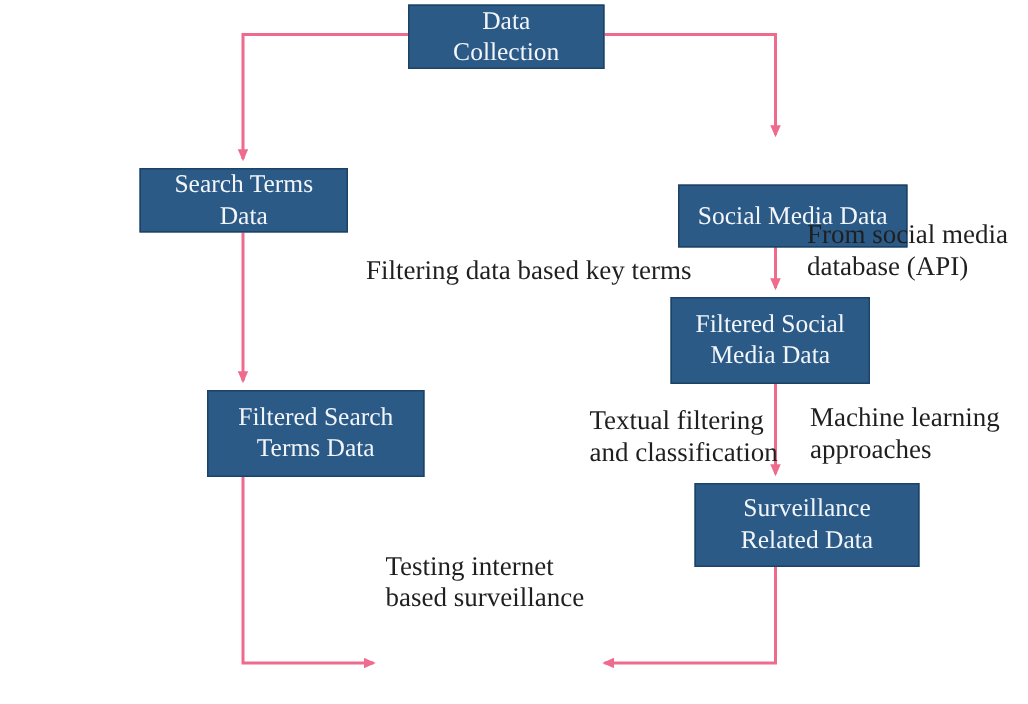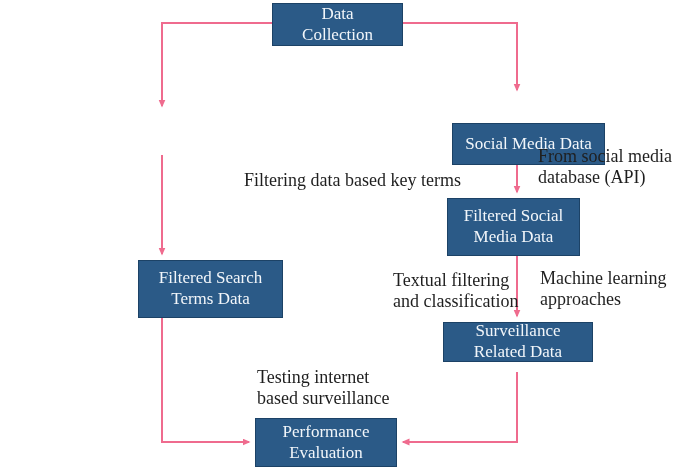--- a/index.html
+++ b/index.html
@@ -46,30 +46,30 @@
     <polyline class="connector" points="403,23 517,23 517,90" marker-end="url(#arrowhead)"></polyline>
     <polyline class="connector" points="162,155 162,254" marker-end="url(#arrowhead)"></polyline>
     <polyline class="connector" points="517,138 517,192" marker-end="url(#arrowhead)"></polyline>
     <polyline class="connector" points="517,256 517,316" marker-end="url(#arrowhead)"></polyline>
     <polyline class="connector" points="162,318 162,442 249,442" marker-end="url(#arrowhead)"></polyline>
     <polyline class="connector" points="517,372 517,442 403,442" marker-end="url(#arrowhead)"></polyline>
   </svg>
 
   <div class="node" style="left:272px;top:3px;width:131px;height:43px;padding:0 18px;">Data Collection</div>
 
+  <div class="node" style="left:93px;top:112px;width:139px;height:43px;padding:0 12px;">Search Terms Data</div>
 
   <div class="node" style="left:452px;top:96px;width:153px;height:42px;margin-top:27px;">Social Media Data</div>
 
   <div class="node" style="left:447px;top:198px;width:133px;height:58px;">Filtered Social Media Data</div>
 
   <div class="node" style="left:90px;top:260px;width:145px;height:58px;margin-left:48px;">Filtered Search Terms Data</div>
 
-  <div class="node" style="left:443px;top:322px;width:150px;height:40px;padding:0 14px;">Surveillance Related Data</div>
+  <div class="node" style="left:463px;top:322px;width:150px;height:56px;padding:0 14px;">Surveillance Related Data</div>
 
-  <div class="node" style="left:255px;top:418px;width:142px;height:49px;">Performance Evaluation</div>
 
 
   <div class="edge-label" style="left:244px;top:170px;width:245px;">Filtering data based key terms</div>
 
   <div class="edge-label" style="left:538px;top:146px;width:150px;">From social media database (API)</div>
 
   <div class="edge-label" style="left:361px;top:270px;width:128px;margin-left:32px;">Textual filtering and classification</div>
 
   <div class="edge-label" style="left:540px;top:268px;width:150px;">Machine learning approaches</div>
 

